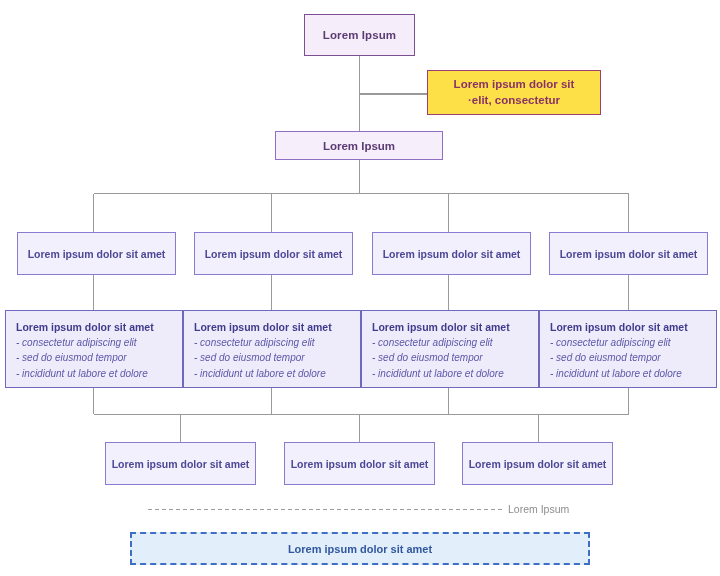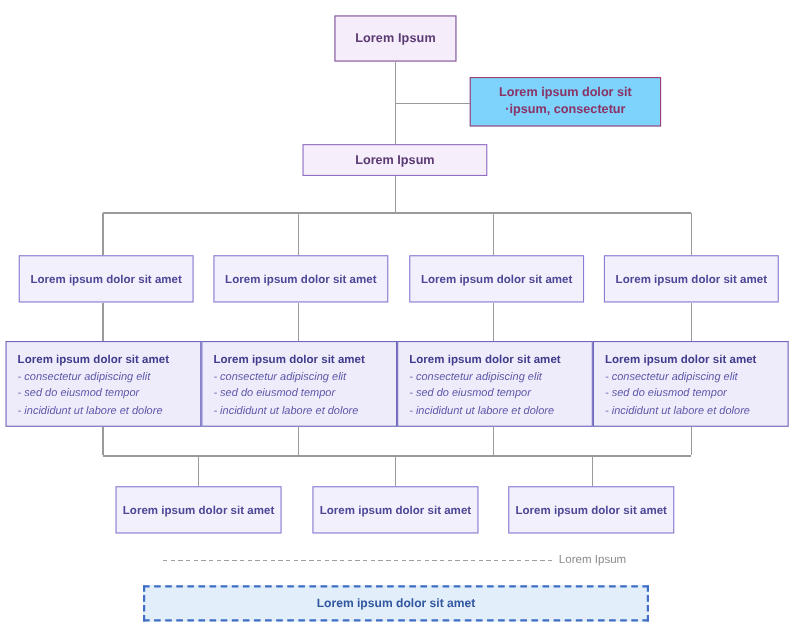--- a/index.html
+++ b/index.html
@@ -35,21 +35,21 @@
     background: #f6edfb;
     border: 1.6px solid #7d4f92;
     color: #5b3b73;
     font-size: 11.5px;
     font-weight: bold;
     letter-spacing: .1px;
   }
 
   
   .node-note {
-    background: #7dd3fc;
+    background: #fde047;
     border: 1.6px solid #9e3f72;
     color: #8a3366;
     font-size: 11.5px;
     font-weight: bold;
     line-height: 1.35;
     flex-direction: column;
   }
 
   
   .node-sub {
@@ -151,21 +151,21 @@
 
   <path d="M148 509.5 L505 509.5" stroke="#9e9e9e" stroke-width="1.2" stroke-dasharray="4 3" fill="none" shape-rendering="crispEdges"></path>
 </svg>
 
 <div class="node node-root" style="left:304px; top:14px; width:111px; height:42px;">
   <span>Lorem Ipsum</span>
 </div>
 
 <div class="node node-note" style="left:427px; top:70px; width:174px; height:45px;">
   <span>Lorem ipsum dolor sit</span>
-  <span>·ipsum, consectetur</span>
+  <span>·elit, consectetur</span>
 </div>
 
 <div class="node node-sub" style="left:275px; top:131px; width:168px; height:29px;">
   <span>Lorem Ipsum</span>
 </div>
 
 <div class="node node-branch" style="left:17px; top:232px; width:159px; height:43px;">
   <span>Lorem ipsum dolor sit amet</span>
 </div>
 <div class="node node-branch" style="left:194px; top:232px; width:159px; height:43px;">

